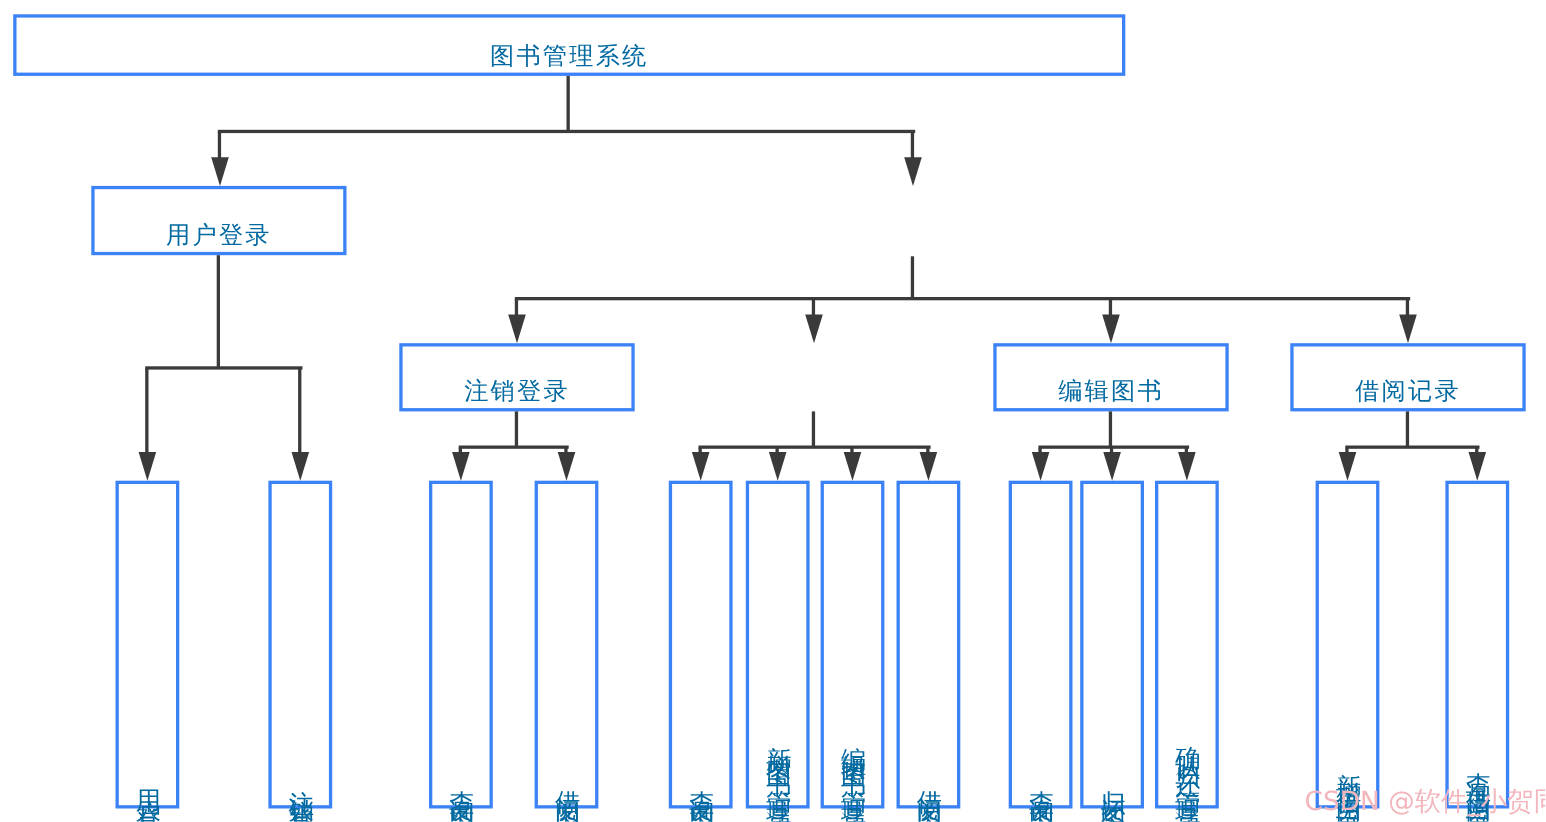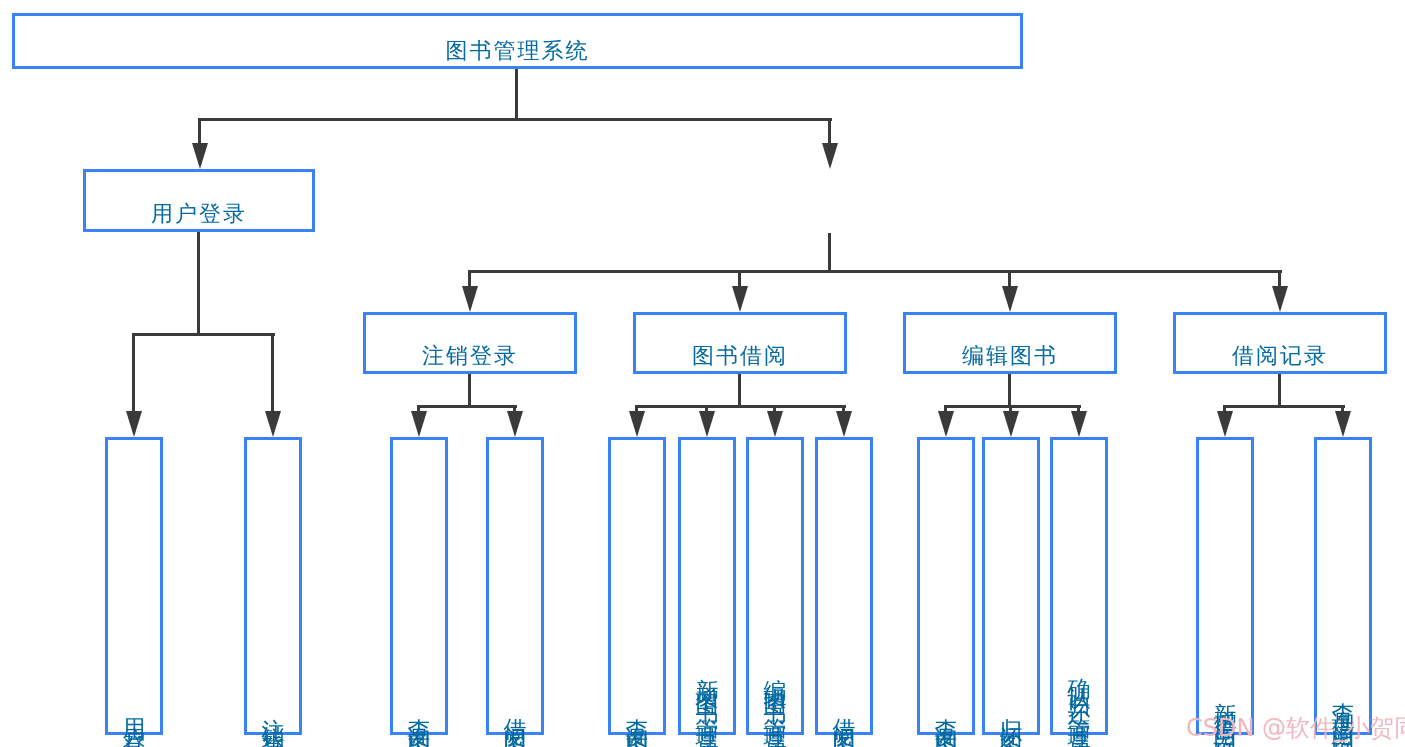--- a/index.html
+++ b/index.html
@@ -26,23 +26,20 @@
   <div class="box" style="left:12px;top:13px;width:1011px;height:56px;">
     <span class="lbl">图书管理系统</span>
   </div>
 
   <div class="box" style="left:83px;top:169px;width:232px;height:63px;">
     <span class="lbl">用户登录</span>
   </div>
 
   <div class="box" style="left:363px;top:312px;width:214px;height:62px;">
     <span class="lbl">注销登录</span>
-  </div>
-  <div class="box" style="left:633px;top:312px;width:214px;height:62px;">
-    <span class="lbl">图书借阅</span>
   </div>
   <div class="box" style="left:903px;top:312px;width:214px;height:62px;">
     <span class="lbl">编辑图书</span>
   </div>
   <div class="box" style="left:1173px;top:312px;width:214px;height:62px;">
     <span class="lbl">借阅记录</span>
   </div>
 
   <div class="box vbox" style="left:105px;top:437px;width:58px;height:298px;">
     <span class="lbl">用户登录</span>

